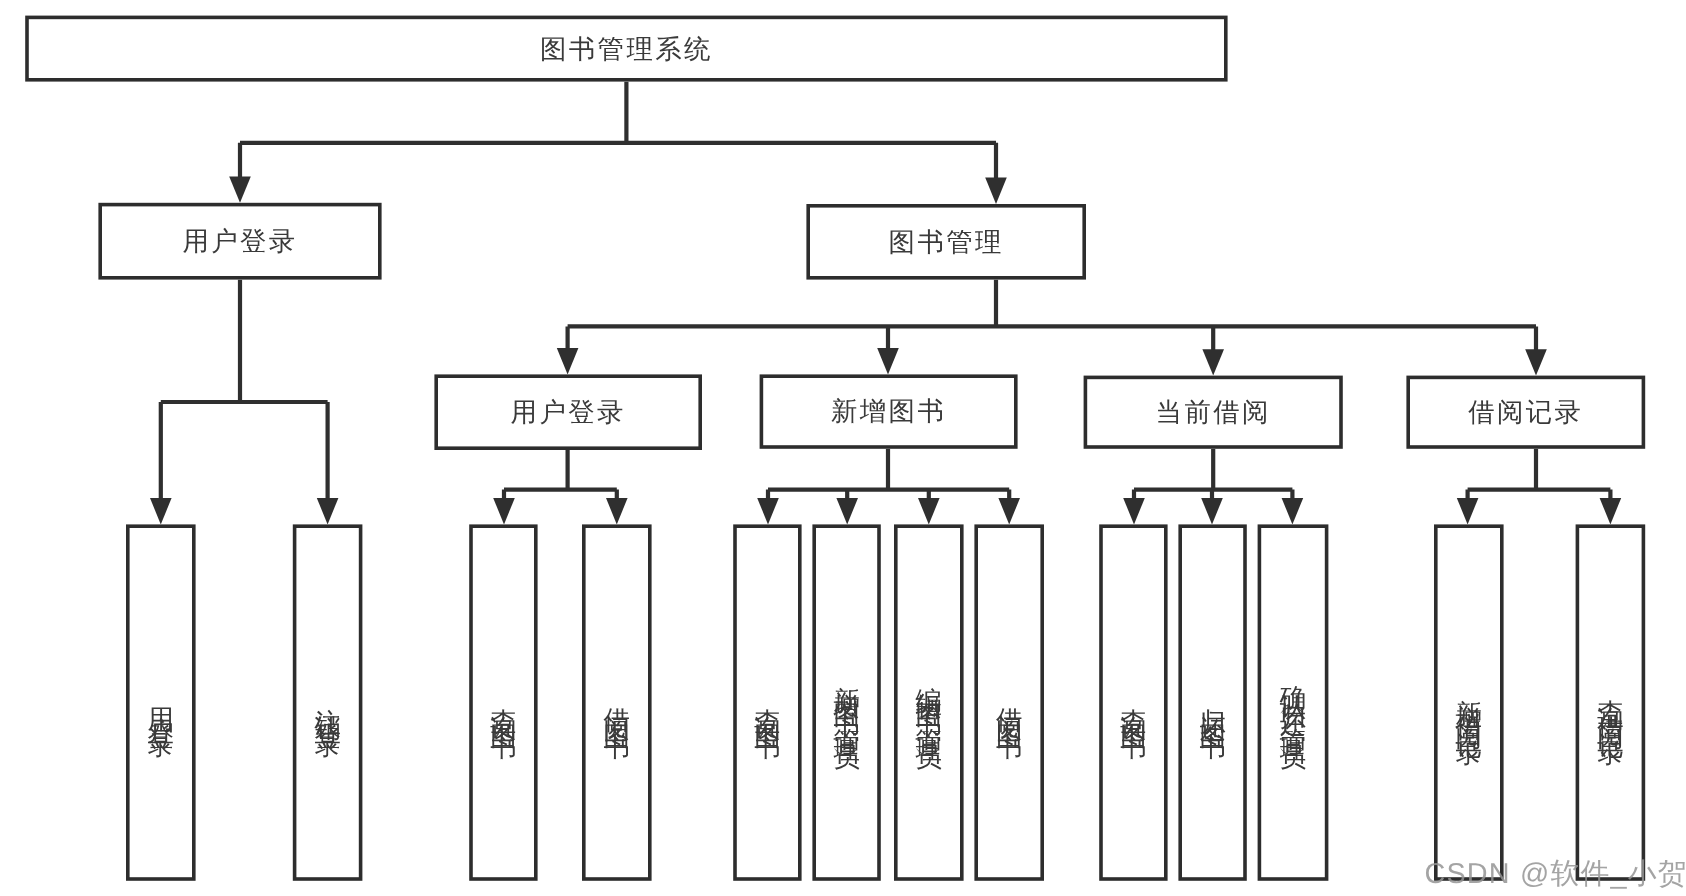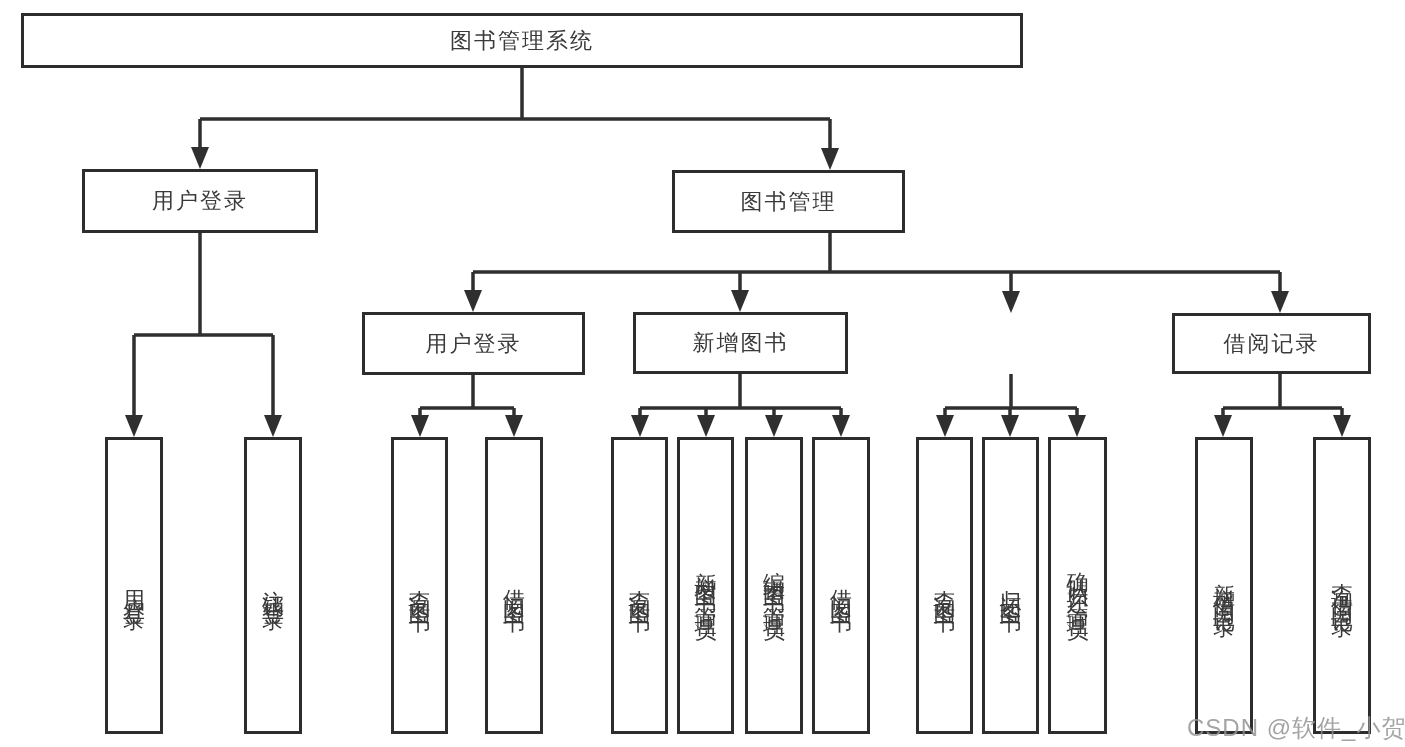--- a/index.html
+++ b/index.html
@@ -80,20 +80,23 @@
   <div class="node" style="left:672px;top:170px;width:233px;height:63px;">
     <span class="lbl">图书管理</span>
   </div>
 
   <div class="node" style="left:362px;top:312px;width:223px;height:63px;">
     <span class="lbl">用户登录</span>
   </div>
   <div class="node" style="left:633px;top:312px;width:215px;height:62px;">
     <span class="lbl">新增图书</span>
   </div>
+  <div class="node" style="left:903px;top:313px;width:216px;height:61px;">
+    <span class="lbl">当前借阅</span>
+  </div>
   <div class="node" style="left:1172px;top:313px;width:199px;height:61px;">
     <span class="lbl">借阅记录</span>
   </div>
 
   <div class="leaf" style="left:105px;top:437px;width:58px;height:297px;">
     <span class="vlbl">用户登录</span>
   </div>
   <div class="leaf" style="left:244px;top:437px;width:58px;height:297px;">
     <span class="vlbl">注销登录</span>
   </div>

